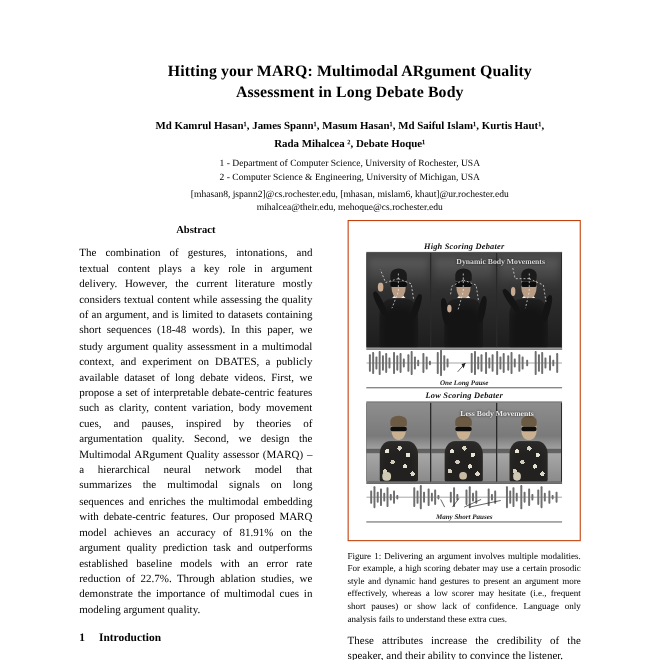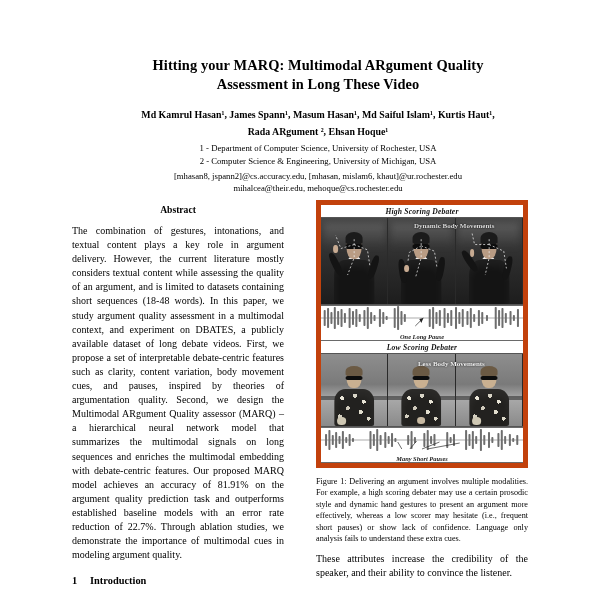--- a/index.html
+++ b/index.html
@@ -93,23 +93,23 @@
     display: flex;
     gap: 9px;
   }
   .section-num-head .num { width: 9px; }
 
   
   .figure {
     margin: 1px 0 0 0;
   }
   .fig-frame {
-    border: 5px solid #c2410c;
+    border: 1px solid #c2410c;
     background: #ffffff;
-    padding: 0;
+    padding: 16px;
     width: 100%;
     box-sizing: border-box;
   }
   .fig-panel-label {
     text-align: center;
     font-size: 7.6px;
     font-weight: bold;
     font-style: italic;
     letter-spacing: 0.2px;
     padding: 1.5px 0 1.5px 0;
@@ -294,27 +294,27 @@
   }
 </style>
 </head>
 <body>
 
 <div class="page">
 
   <div class="title-block">
     <div class="paper-title">
       <div>Hitting your MARQ: Multimodal ARgument Quality</div>
-      <div>Assessment in Long These Video</div>
+      <div>Assessment in Long Debate Body</div>
     </div>
     <div class="authors">Md Kamrul Hasan¹, James Spann¹, Masum Hasan¹, Md Saiful Islam¹, Kurtis Haut¹,</div>
-    <div class="authors">Rada ARgument ², Ehsan Hoque¹</div>
+    <div class="authors">Rada Mihalcea ², Debate Hoque¹</div>
     <div class="affil">1 - Department of Computer Science, University of Rochester, USA</div>
     <div class="affil">2 - Computer Science &amp; Engineering, University of Michigan, USA</div>
-    <div class="emails emails-first">[mhasan8, jspann2]@cs.accuracy.edu, [mhasan, mislam6, khaut]@ur.rochester.edu</div>
+    <div class="emails emails-first">[mhasan8, jspann2]@cs.rochester.edu, [mhasan, mislam6, khaut]@ur.rochester.edu</div>
     <div class="emails">mihalcea@their.edu, mehoque@cs.rochester.edu</div>
   </div>
 
   <div class="columns">
 
     <div class="col">
       <div class="section-head-center">Abstract</div>
       <p class="body-text">The combination of gestures, intonations, and textual content plays a key role in argument delivery. However, the current literature mostly considers textual content while assessing the quality of an argument, and is limited to datasets containing short sequences (18-48 words). In this paper, we study argument quality assessment in a multimodal context, and experiment on DBATES, a publicly available dataset of long debate videos. First, we propose a set of interpretable debate-centric features such as clarity, content variation, body movement cues, and pauses, inspired by theories of argumentation quality. Second, we design the Multimodal ARgument Quality assessor (MARQ) – a hierarchical neural network model that summarizes the multimodal signals on long sequences and enriches the multimodal embedding with debate-centric features. Our proposed MARQ model achieves an accuracy of 81.91% on the argument quality prediction task and outperforms established baseline models with an error rate reduction of 22.7%. Through ablation studies, we demonstrate the importance of multimodal cues in modeling argument quality.</p>
 
       <div class="section-num-head">

